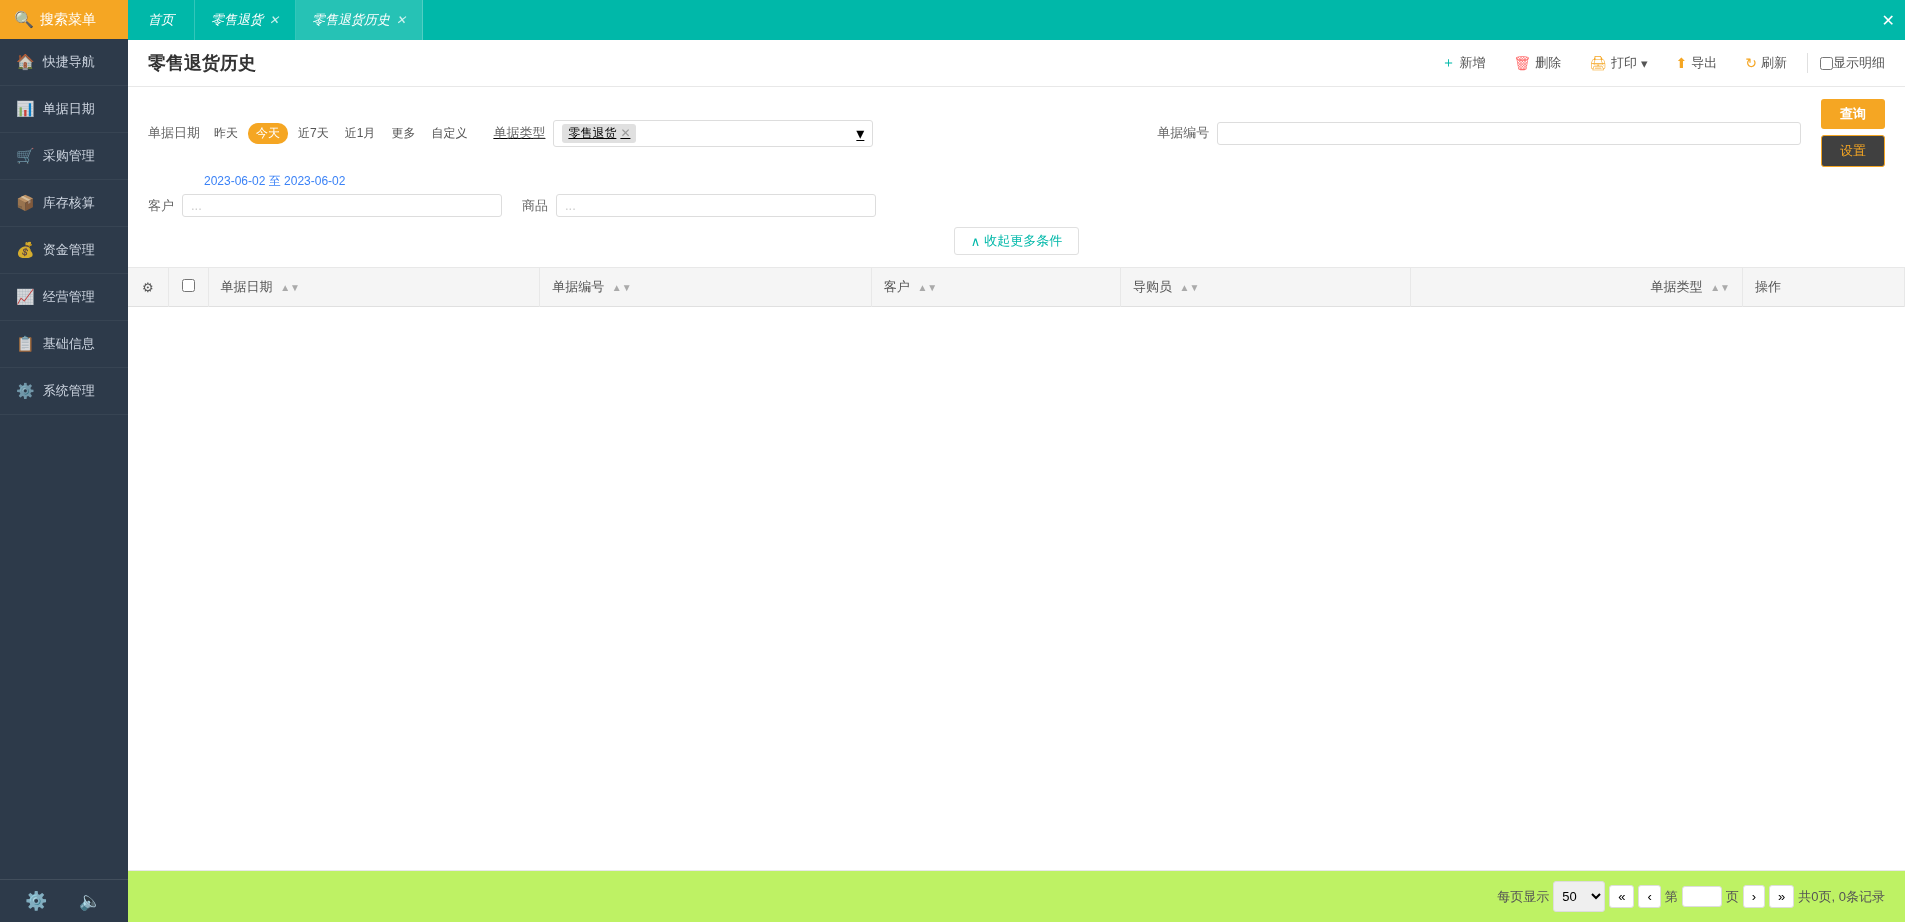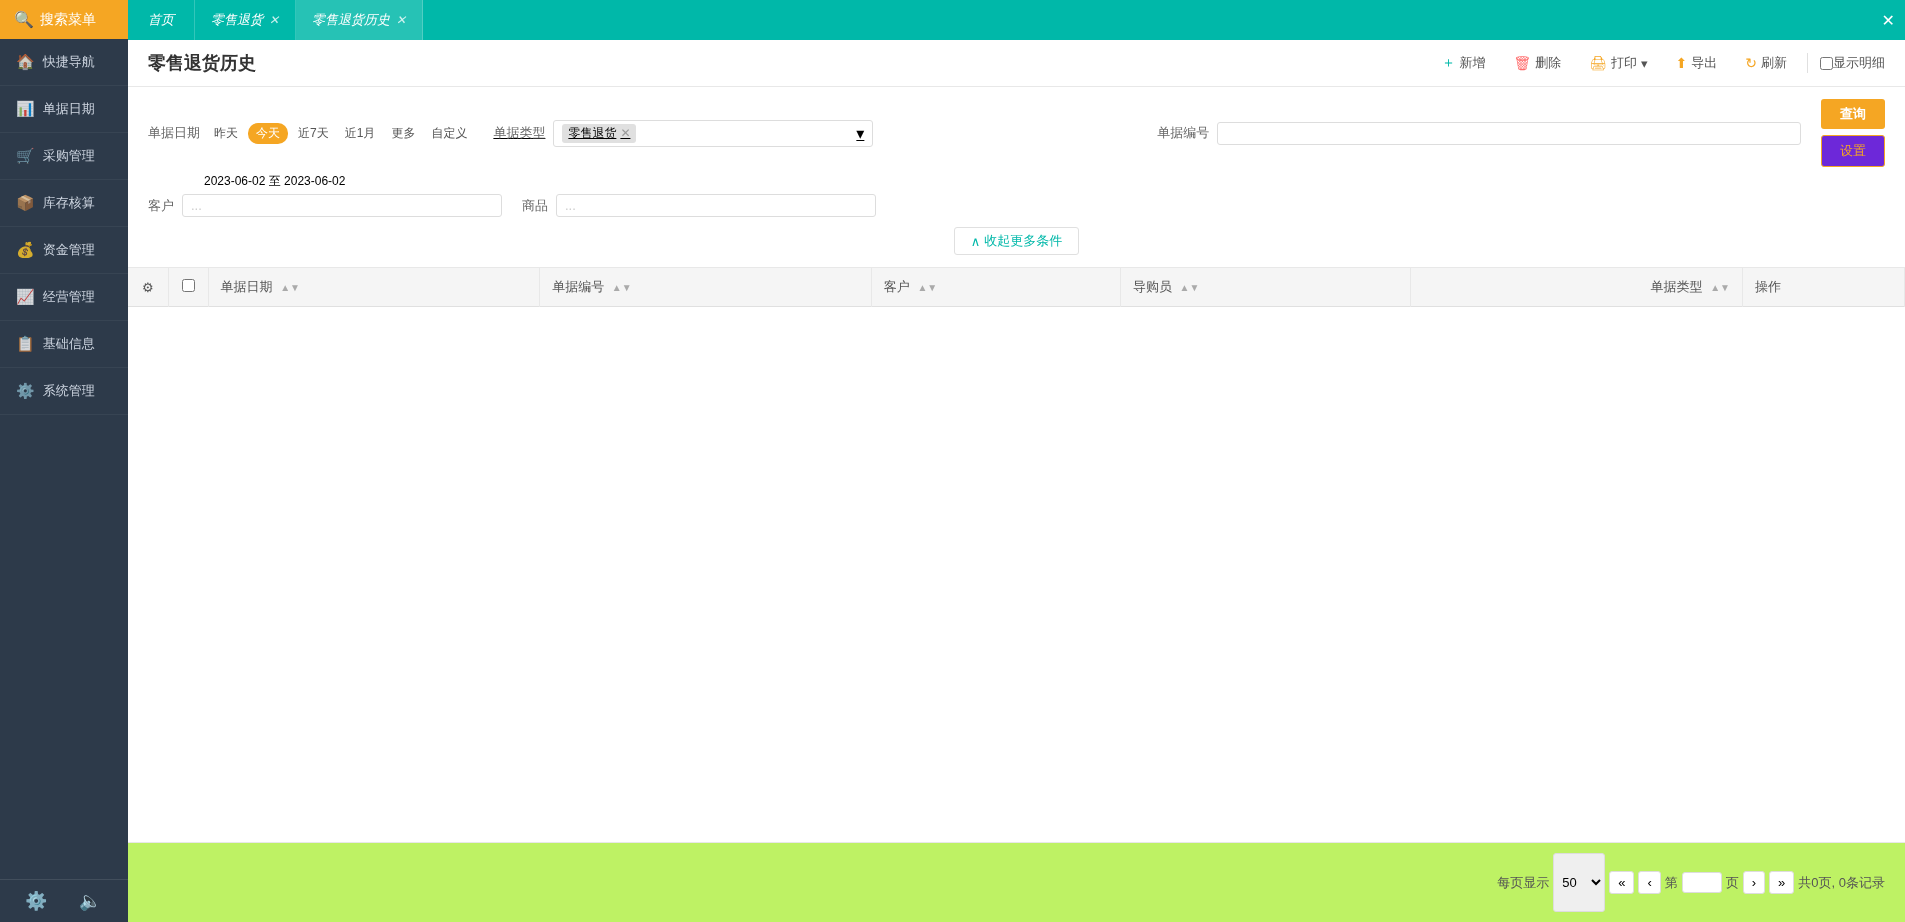--- a/index.html
+++ b/index.html
@@ -179,21 +179,21 @@
       border-radius: 3px;
     }
     .date-btn.active {
       background: #f5a623;
       color: white;
       border-radius: 10px;
       padding: 2px 8px;
     }
     .filter-date-range {
       font-size: 12px;
-      color: #000000;
+      color: #3b82f6;
     }
     .filter-type-tag {
       display: flex;
       align-items: center;
       background: #f0f0f0;
       border: 1px solid #ddd;
       border-radius: 3px;
       padding: 3px 8px;
       font-size: 13px;
       gap: 6px;
@@ -300,21 +300,21 @@
       background: #bef264;
       border-top: 1px solid #e8e8e8;
       gap: 4px;
       font-size: 13px;
       color: #555;
       flex-shrink: 0;
     }
     .pagination select {
       border: 1px solid #ddd;
       border-radius: 3px;
-      padding: 20px 4px;
+      padding: 6px 4px;
       font-size: 13px;
     }
     .pagination .page-btn {
       padding: 3px 8px;
       border: 1px solid #ddd;
       border-radius: 3px;
       cursor: pointer;
       background: white;
       font-size: 13px;
     }
@@ -332,21 +332,21 @@
       background: #f5a623;
       color: white;
       border: none;
       border-radius: 3px;
       padding: 6px 18px;
       font-size: 13px;
       cursor: pointer;
       font-weight: bold;
     }
     .set-btn {
-      background: #6d28d9;
+      background: #404040;
       color: #f5a623;
       border: 1px solid #f5a623;
       border-radius: 3px;
       padding: 6px 18px;
       font-size: 13px;
       cursor: pointer;
     }
     .action-buttons {
       display: flex;
       flex-direction: column;

